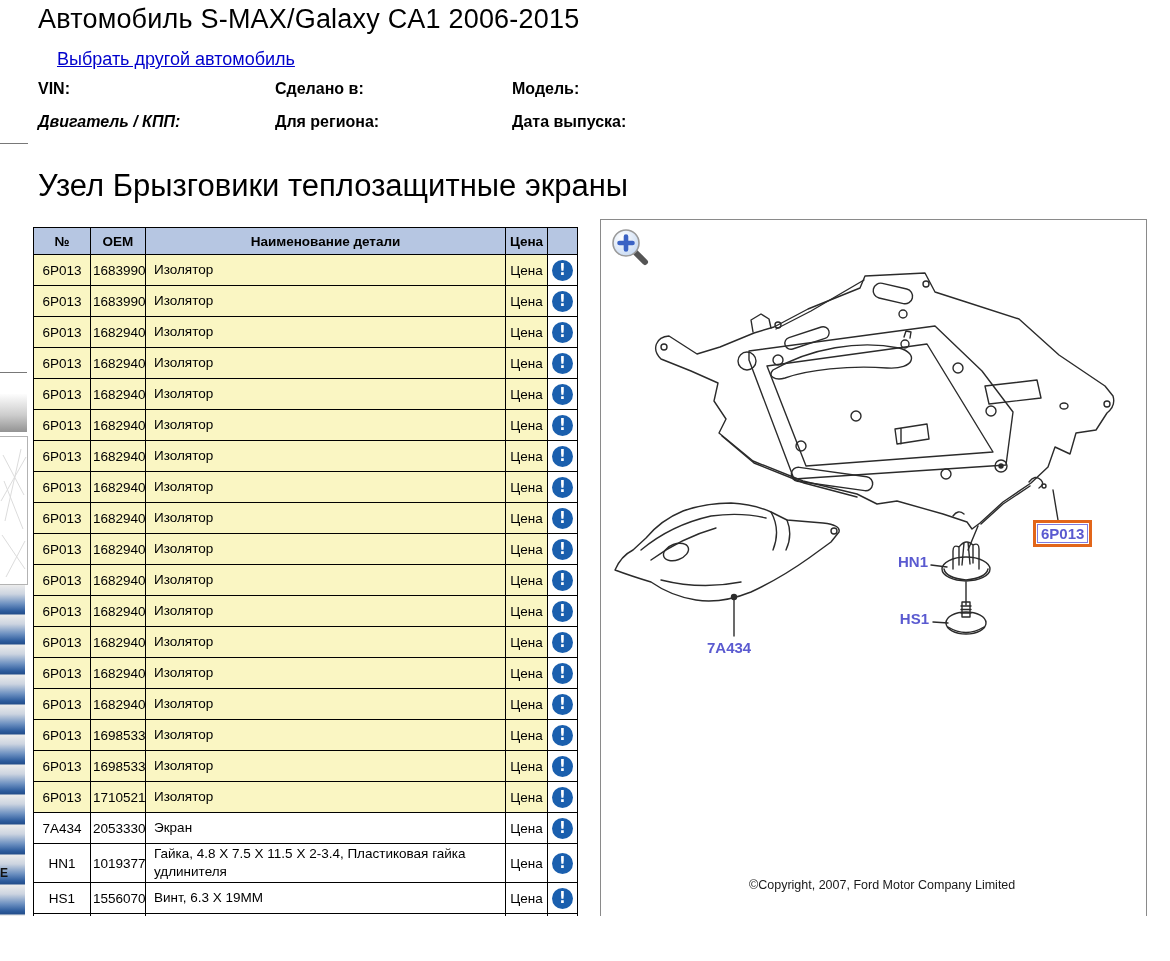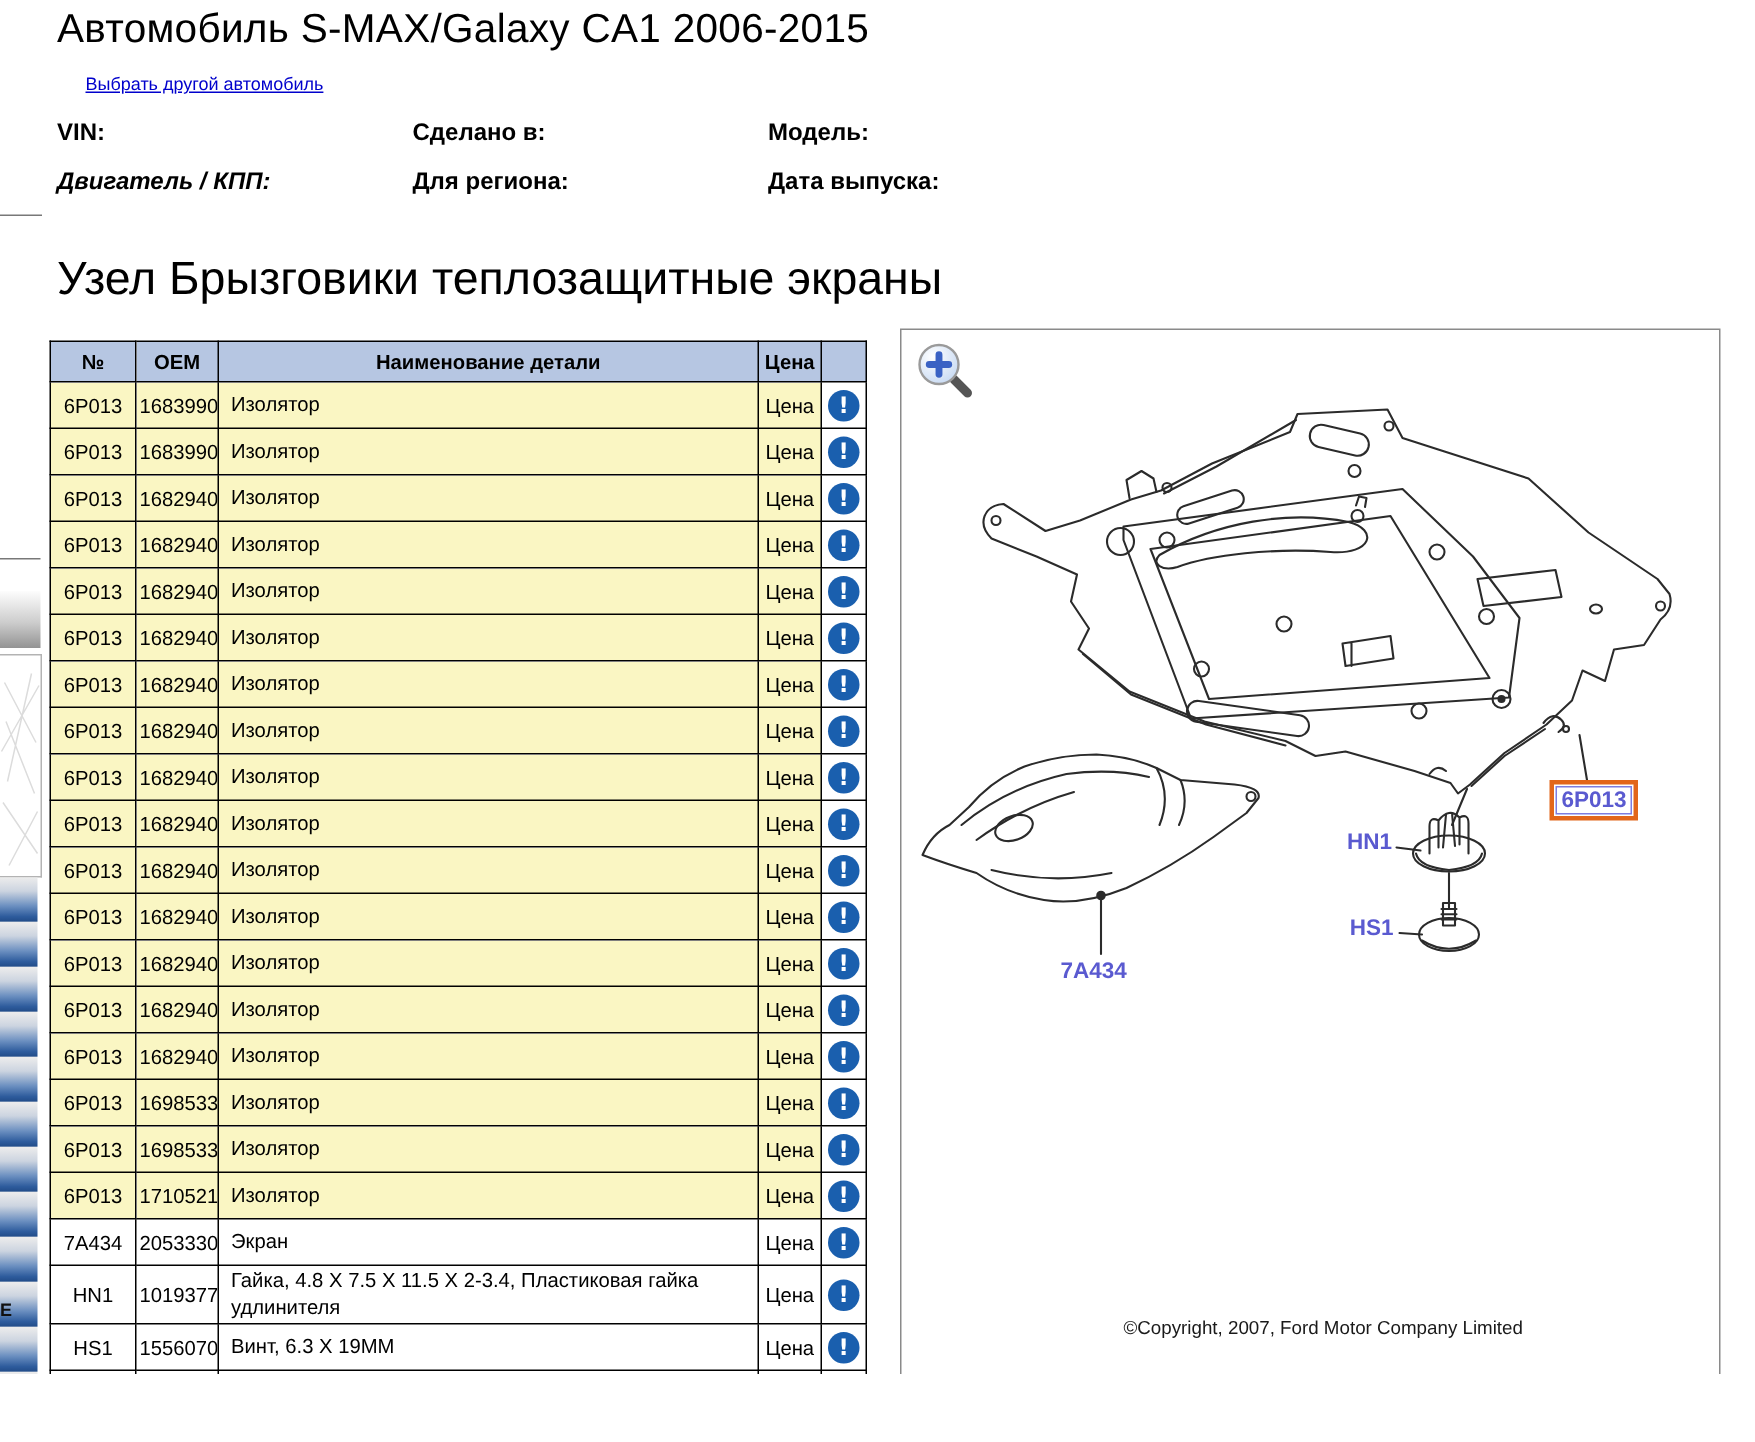--- a/index.html
+++ b/index.html
@@ -1,21 +1,21 @@
 <!DOCTYPE html>
 <html><head>
 <meta charset="utf-8">
 <style>
   html,body{margin:0;padding:0;background:#fff;}
   body{font-family:"Liberation Sans",sans-serif;color:#000;}
   .page{position:relative;width:1170px;height:916px;background:#fff;overflow:hidden;}
 
   
   .page-title{position:absolute;left:38px;top:4px;margin:0;font-size:27px;font-weight:400;letter-spacing:.2px;}
-  .change-link{position:absolute;left:57px;top:49px;font-size:12px;color:#0000cc;text-decoration:underline;cursor:pointer;}
+  .change-link{position:absolute;left:57px;top:49px;font-size:18px;color:#0000cc;text-decoration:underline;cursor:pointer;}
   .info-label{position:absolute;font-size:16px;font-weight:bold;white-space:nowrap;}
   .il-0{left:38px;top:80px;} .il-1{left:275px;top:80px;} .il-2{left:512px;top:80px;}
   .il-3{left:38px;top:113px;font-style:italic;} .il-4{left:275px;top:113px;} .il-5{left:512px;top:113px;text-align:center;}
   .section-title{position:absolute;left:38px;top:168px;margin:0;font-size:31px;font-weight:400;}
 
   
   .frag-line1{position:absolute;left:0;top:143px;width:28px;border-top:1px solid #787878;}
   .frag-line2{position:absolute;left:0;top:372px;width:27px;border-top:1px solid #787878;}
   .frag-grey{position:absolute;left:0;top:394px;width:27px;height:38px;
     background:linear-gradient(180deg,#fdfdfd 0%,#cdcdcd 55%,#939393 100%);}

